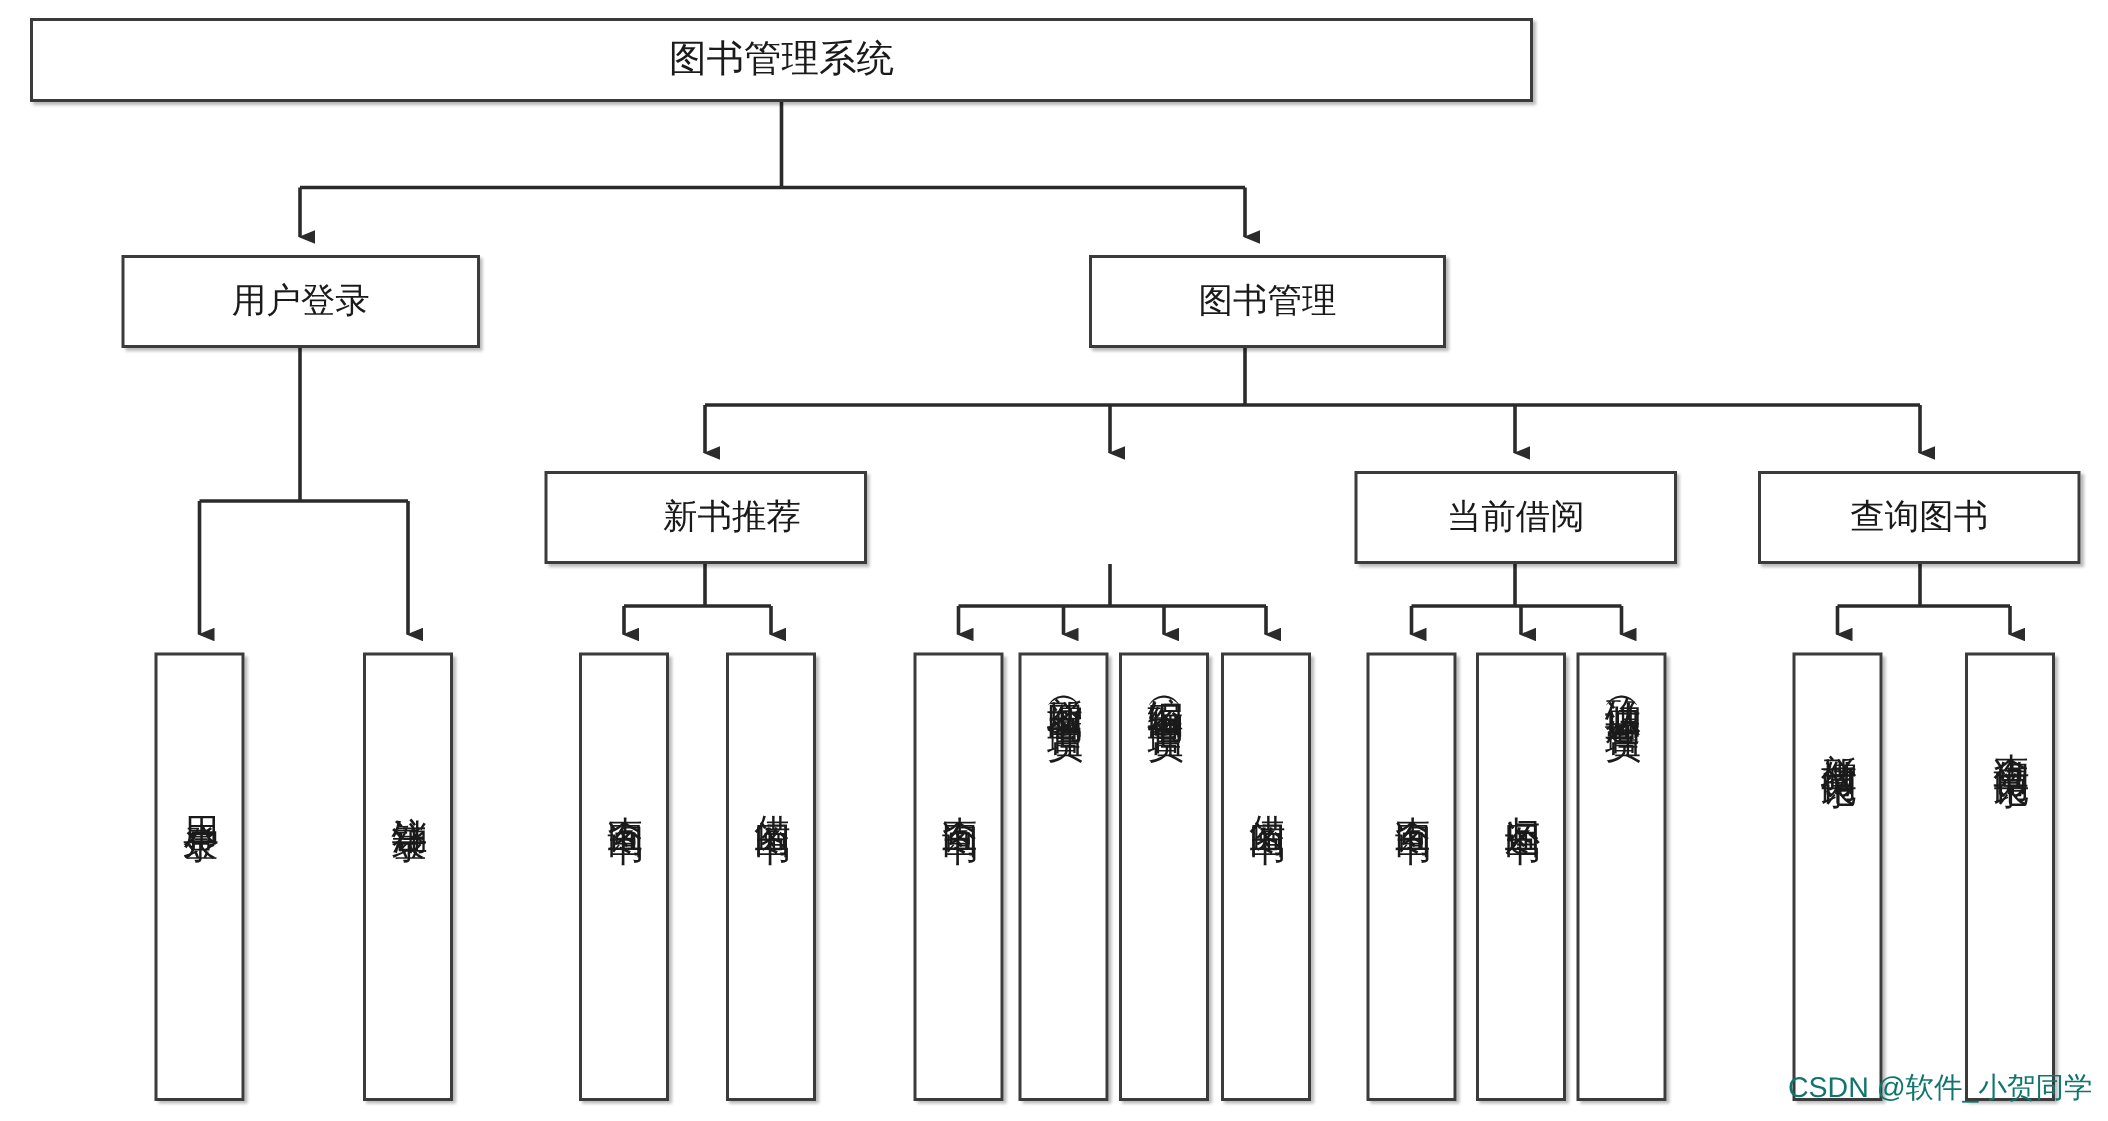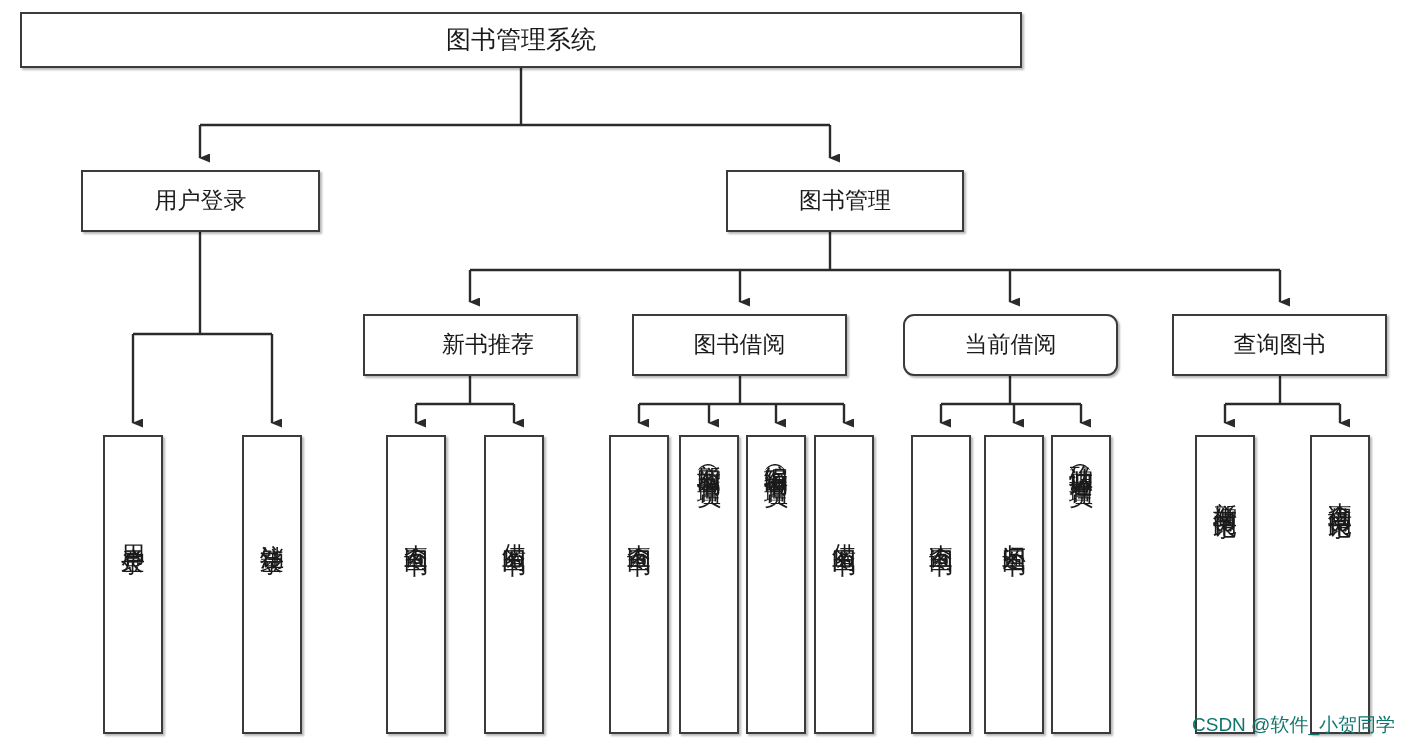--- a/index.html
+++ b/index.html
@@ -131,24 +131,21 @@
   <div class="node-box level1" style="left:81px; top:170px; width:239px; height:62px;">
     <span class="node-label">用户登录</span>
   </div>
   <div class="node-box level1" style="left:711px; top:170px; width:238px; height:62px;margin-left:15px;">
     <span class="node-label">图书管理</span>
   </div>
 
   <div class="node-box level2" style="left:363px; top:314px; width:215px; height:62px;padding-left:35px;">
     <span class="node-label">新书推荐</span>
   </div>
-  <div class="node-box level2" style="left:632px; top:314px; width:215px; height:62px;">
-    <span class="node-label">图书借阅</span>
-  </div>
-  <div class="node-box level2" style="left:903px; top:314px; width:215px; height:62px;border-radius:11px;">
+  <div class="node-box level2" style="left:903px; top:314px; width:215px; height:62px;">
     <span class="node-label">当前借阅</span>
   </div>
   <div class="node-box level2" style="left:1172px; top:314px; width:215px; height:62px;">
     <span class="node-label">查询图书</span>
   </div>
 
   <div class="node-box leaf" style="left:103px; top:435px; width:60px; height:299px; padding-top:88px;">
     <span class="node-label">用户登录</span>
   </div>
   <div class="node-box leaf" style="left:242px; top:435px; width:60px; height:299px; padding-top:88px;">

